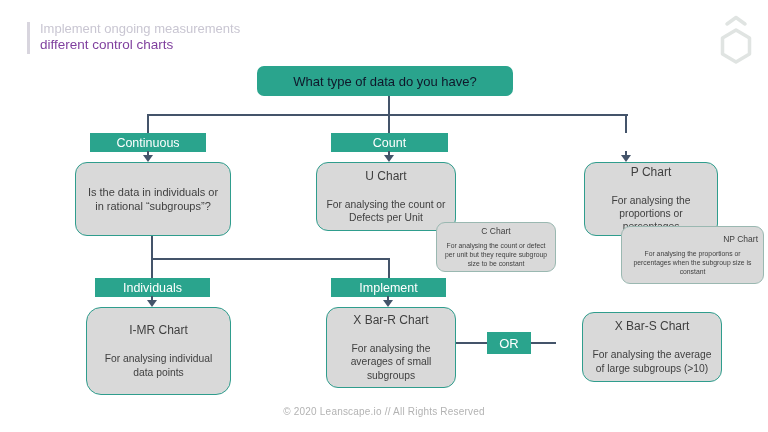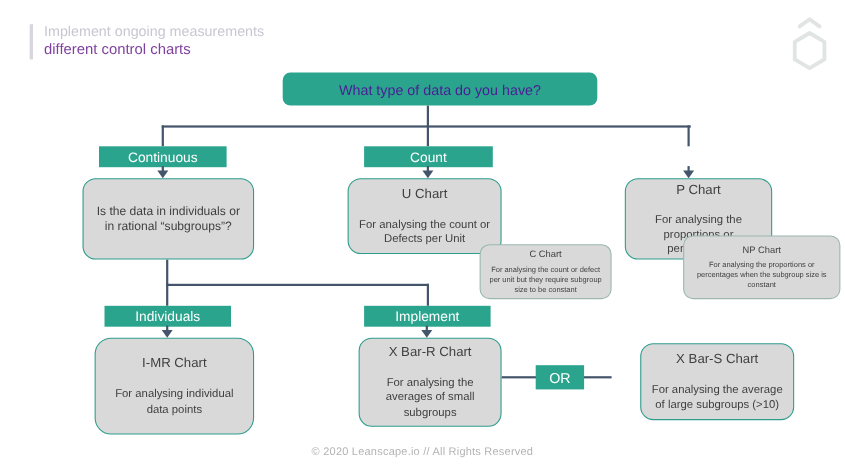--- a/index.html
+++ b/index.html
@@ -9,22 +9,22 @@
   }
   html,body{margin:0;padding:0;background:#fff;}
   .slide{position:relative;width:768px;height:432px;background:#ffffff;overflow:hidden;
          font-family:"Liberation Sans",sans-serif;}
   
   .accent-bar{position:absolute;left:27px;top:22px;width:3px;height:32px;background:#d8d5de;}
   .hdr-sub{position:absolute;left:40px;top:21px;font-size:13px;color:var(--subtitle-gray);}
   .hdr-title{position:absolute;left:40px;top:37px;font-size:13.5px;font-weight:500;color:var(--title-purple);}
   .logo{position:absolute;left:714px;top:14px;width:44px;height:54px;}
   
-  .root-node{position:absolute;left:257px;top:66px;width:286px;height:30px;background:var(--accent);
-    color:#4c1d95;font-size:13px;border-radius:7px;display:flex;align-items:center;justify-content:center;}
+  .root-node{position:absolute;left:257px;top:66px;width:256px;height:30px;background:var(--accent);
+    color:#0f172a;font-size:13px;border-radius:7px;display:flex;align-items:center;justify-content:center;}
   .tag{position:absolute;height:19px;background:var(--accent);color:#fff;font-size:12.5px;
     display:flex;align-items:center;justify-content:center;}
   .gbox{position:absolute;background:var(--box-fill);border:1.6px solid var(--box-border);
     border-radius:12px;display:flex;flex-direction:column;align-items:center;justify-content:center;
     text-align:center;color:var(--text-dark);padding:4px 8px;box-sizing:border-box;gap:15px;z-index:1;}
   .gtitle{font-size:12px;}
   .gbody{font-size:10.3px;line-height:1.28;}
   .gbox.sub{border-radius:9px;border-color:var(--sub-border);border-width:1.2px;gap:5px;z-index:2;padding:2px 5px;}
   .gbox.sub .gtitle{font-size:8.5px;}
   .gbox.sub .gbody{font-size:6.8px;line-height:1.35;}
@@ -75,26 +75,26 @@
   <div class="gbox" style="left:316px;top:162px;width:140px;height:69px;">
     <div class="gtitle">U Chart</div>
     <div class="gbody">For analysing the count or Defects per Unit</div>
   </div>
 
   <div class="gbox sub" style="left:436px;top:222px;width:120px;height:50px;">
     <div class="gtitle">C Chart</div>
     <div class="gbody">For analysing the count or defect per unit but they require subgroup size to be constant</div>
   </div>
 
-  <div class="gbox" style="left:568px;top:162px;width:134px;height:74px;">
+  <div class="gbox" style="left:584px;top:162px;width:134px;height:74px;">
     <div class="gtitle">P Chart</div>
     <div class="gbody">For analysing the proportions or percentages</div>
   </div>
 
-  <div class="gbox sub" style="left:621px;top:214px;width:143px;height:58px;">
+  <div class="gbox sub" style="left:621px;top:226px;width:143px;height:58px;align-items:flex-end;">
     <div class="gtitle">NP Chart</div>
     <div class="gbody">For analysing the proportions or percentages when the subgroup size is constant</div>
   </div>
 
   <div class="vline" style="left:151px;top:236px;height:24px;"></div>
   <div class="hline" style="left:151px;top:258px;width:239px;"></div>
   <div class="vline" style="left:151px;top:258px;height:20px;"></div>
   <div class="vline" style="left:388px;top:258px;height:20px;"></div>
 
   <div class="tag" style="left:95px;top:278px;width:115px;">Individuals</div>

